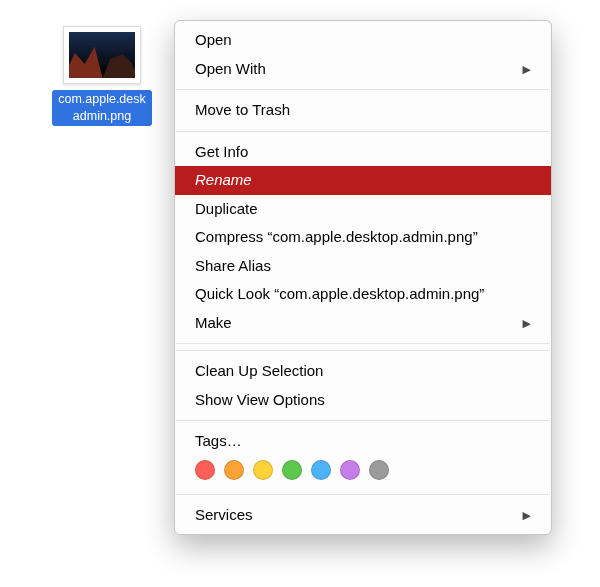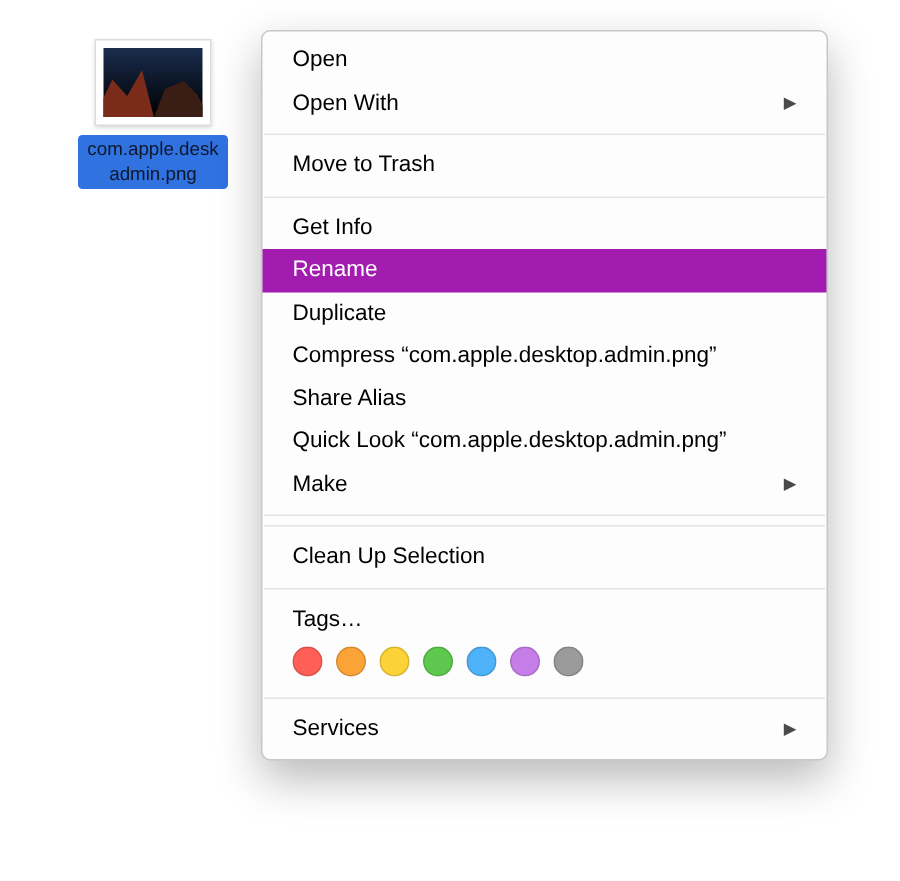--- a/index.html
+++ b/index.html
@@ -54,21 +54,21 @@
       bottom: 0;
       right: -4px;
       width: 55%;
       height: 58%;
       background: #3a1d14;
       clip-path: polygon(0% 100%, 20% 30%, 55% 10%, 80% 45%, 100% 100%);
     }
     .file-label {
       margin-top: 6px;
       background: #2f72e0;
-      color: #0f172a;
+      color: #ffffff;
       font-size: 12.5px;
       line-height: 1.35;
       text-align: center;
       padding: 1px 4px;
       border-radius: 3px;
       max-width: 112px;
       word-break: break-all;
     }
 
     
@@ -87,22 +87,23 @@
       display: flex;
       align-items: center;
       justify-content: flex-start;
       padding: 3px 20px;
       font-size: 15px;
       line-height: 1.5;
       color: #000;
       cursor: default;
     }
     .menu-item.highlighted {
-      background: #a21caf;
+      background: #b91c1c;
       color: #fff;
+      font-style: italic;
     }
     .menu-sep {
       height: 1px;
       background: #e4e4e4;
       margin: 6px 1px;
     }
     .submenu-arrow {
       font-size: 11px;
       color: #4a4a4a;
       margin-left: auto;
@@ -172,20 +173,23 @@
     <span class="submenu-arrow">▶</span>
   </div>
 
   <div class="menu-sep"></div>
 
 
   <div class="menu-sep"></div>
 
   <div class="menu-item">
     <span>Clean Up Selection</span>
+  </div>
+  <div class="menu-item">
+    <span>Show View Options</span>
   </div>
 
   <div class="menu-sep"></div>
 
   <div class="menu-item">
     <span>Tags…</span>
   </div>
   <div class="tags-row">
     <div class="tag-dot" style="background:#ff5f57"></div>
     <div class="tag-dot" style="background:#fba337"></div>

